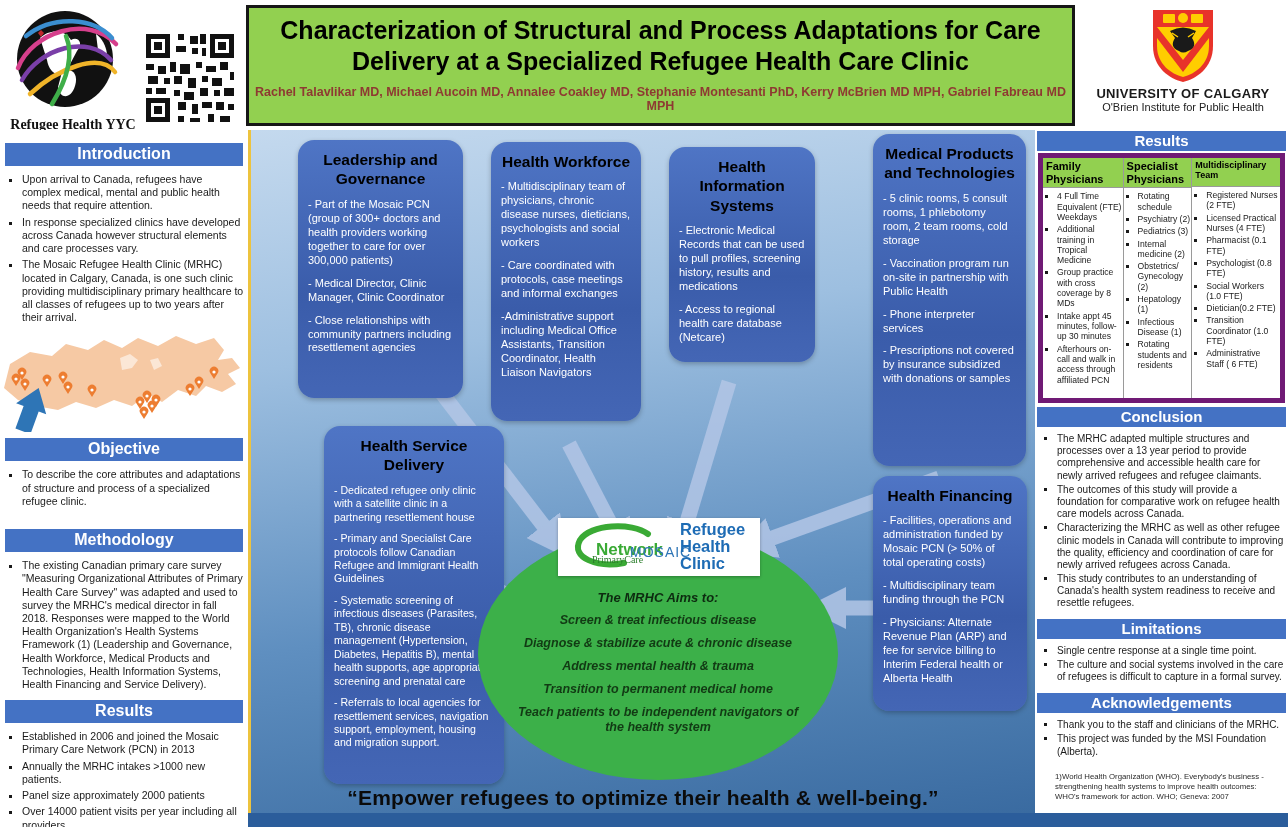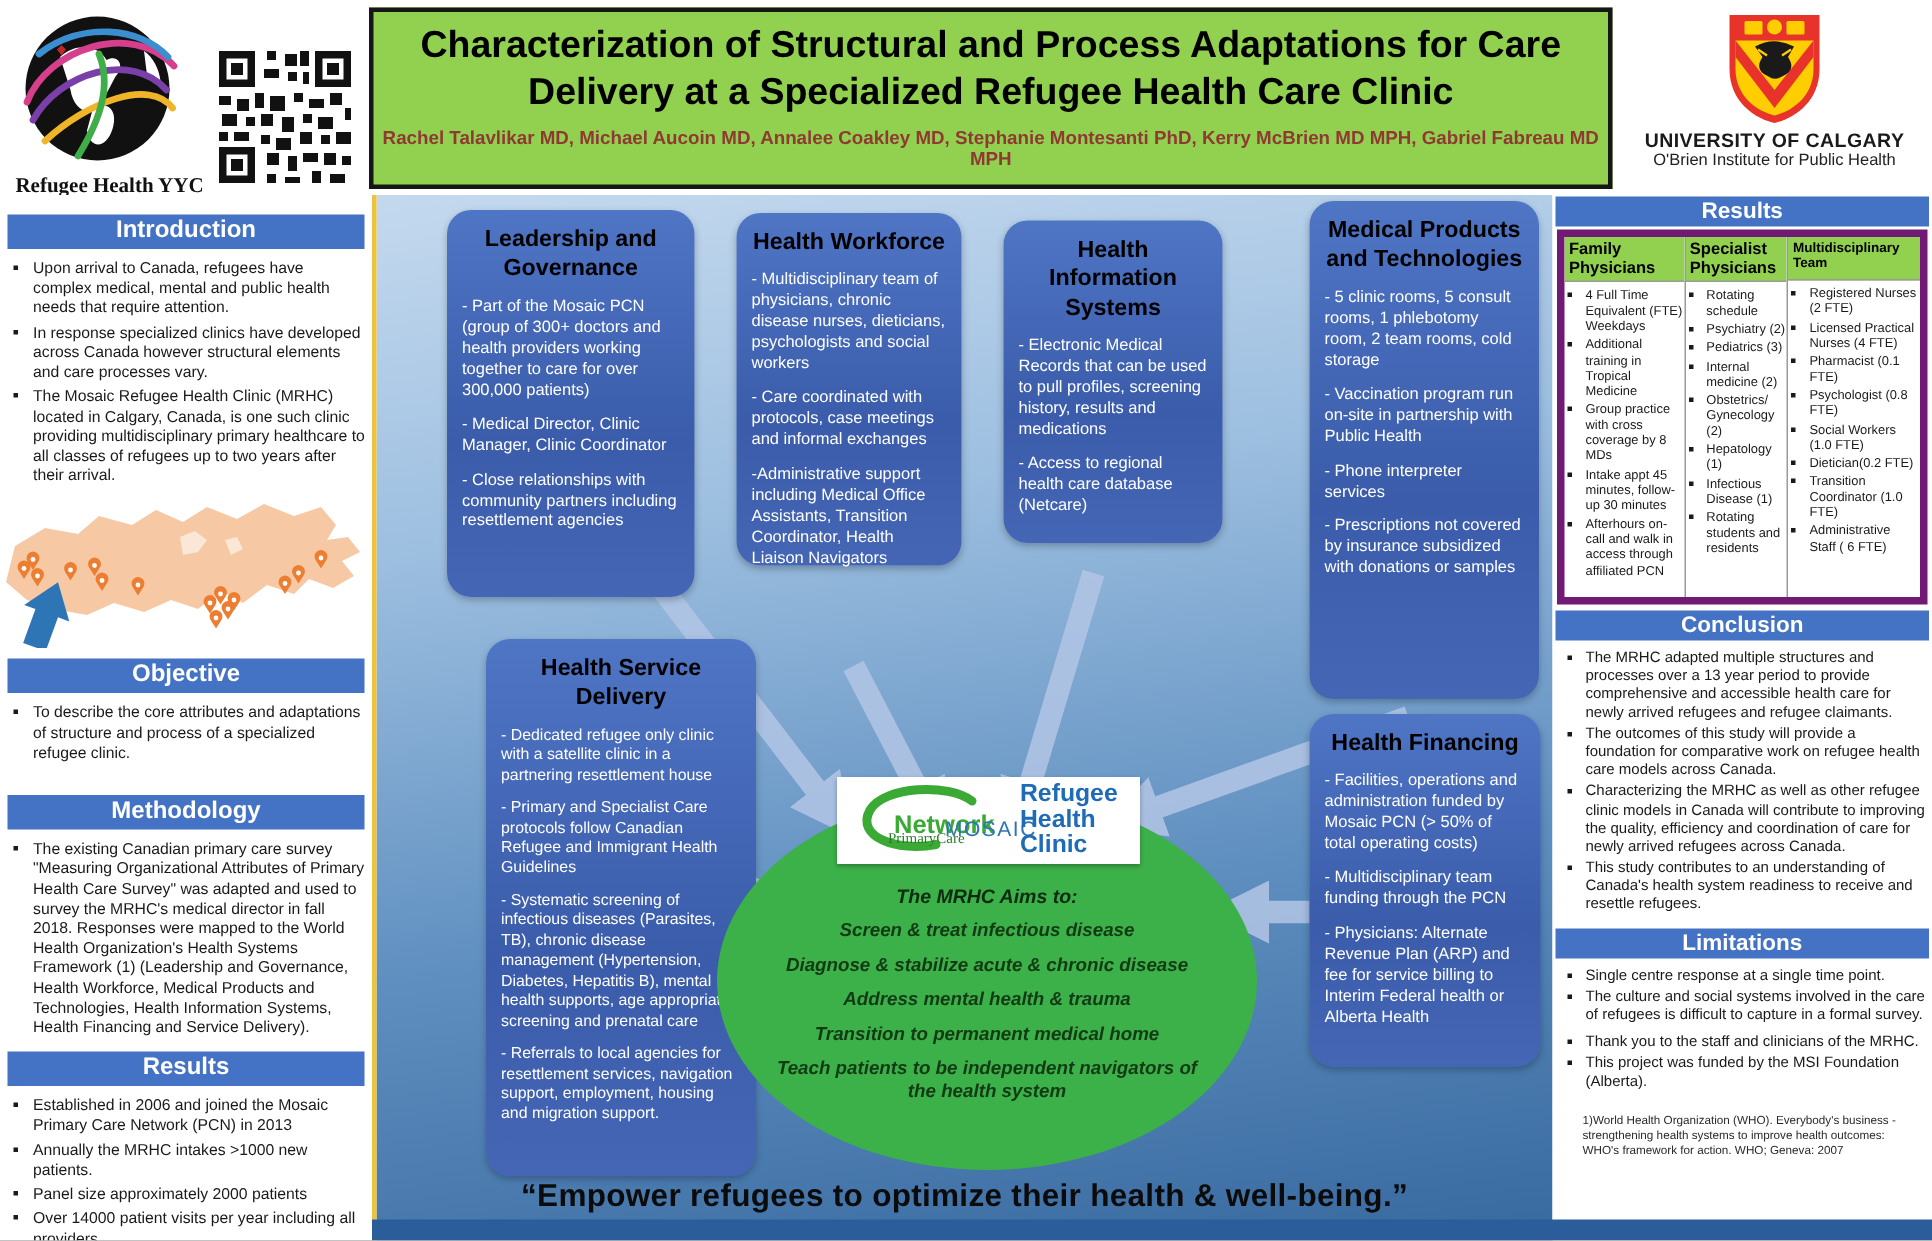--- a/index.html
+++ b/index.html
@@ -45,21 +45,21 @@
                   background:linear-gradient(172deg,#c4d9ee 0%, #9dbfe0 30%, #5f8fc0 65%, #38699f 100%);
                   border-left:3px solid #edc33e; box-sizing:border-box; }
   .arrows { position:absolute; left:0; top:0; }
 
   .cbox { position:absolute; border-radius:16px; color:#fff; padding:9px 10px; box-sizing:border-box;
           background:linear-gradient(180deg,#4f75c5 0%, #3a5caa 60%, #4466b5 100%);
           box-shadow:0 2px 5px rgba(0,0,0,.25); }
   .cbox h3 { margin:1px 0 9px; text-align:center; color:#000; font-size:15.5px; line-height:1.25; }
   .cbox p { margin:0 0 9px; font-size:11px; line-height:1.27; }
   .box-leadership { left:47px; top:10px;  width:165px; height:258px; }
-  .box-workforce  { left:240px; top:12px; width:150px; height:235px; }
+  .box-workforce  { left:240px; top:12px; width:150px; height:279px; }
   .box-infosys    { left:418px; top:17px; width:146px; height:215px; }
   .box-products   { left:622px; top:4px; width:153px; height:332px; }
   .box-service    { left:25px;  top:296px; width:180px; height:358px;margin-left:48px; }
   .box-service p  { font-size:10.6px; margin-bottom:8px; }
   .box-financing  { left:622px; top:346px; width:154px; height:235px; }
 
   .ellipse { position:absolute; left:227px; top:398px; width:360px; height:252px;
              background:#3cb049; border-radius:50%; }
   .aims-inner { padding-top:62px; text-align:center; }
   .aims-title { font-size:13px; font-weight:bold; font-style:italic; color:#0d2b10; margin-bottom:8px; }
@@ -408,20 +408,21 @@
         <li>Characterizing the MRHC as well as other refugee clinic models in Canada will contribute to improving the quality, efficiency and coordination of care for newly arrived refugees across Canada.</li>
         <li>This study contributes to an understanding of Canada's health system readiness to receive and resettle refugees.</li>
       </ul>
 
     <div class="sec-header h-limitations">Limitations</div>
     <ul class="body-list">
         <li>Single centre response at a single time point.</li>
         <li>The culture and social systems involved in the care of refugees is difficult to capture in a formal survey.</li>
       </ul>
 
+    <div class="sec-header h-acknowledge">Acknowledgements</div>
     <ul class="body-list">
         <li>Thank you to the staff and clinicians of the MRHC.</li>
         <li>This project was funded by the MSI Foundation (Alberta).</li>
       </ul>
 
     <div class="reference">1)World Health Organization (WHO). Everybody's business - strengthening health systems to improve health outcomes: WHO's framework for action. WHO; Geneva: 2007</div>
   </aside>
 
   <div class="bottom-strip"></div>
 </div>

